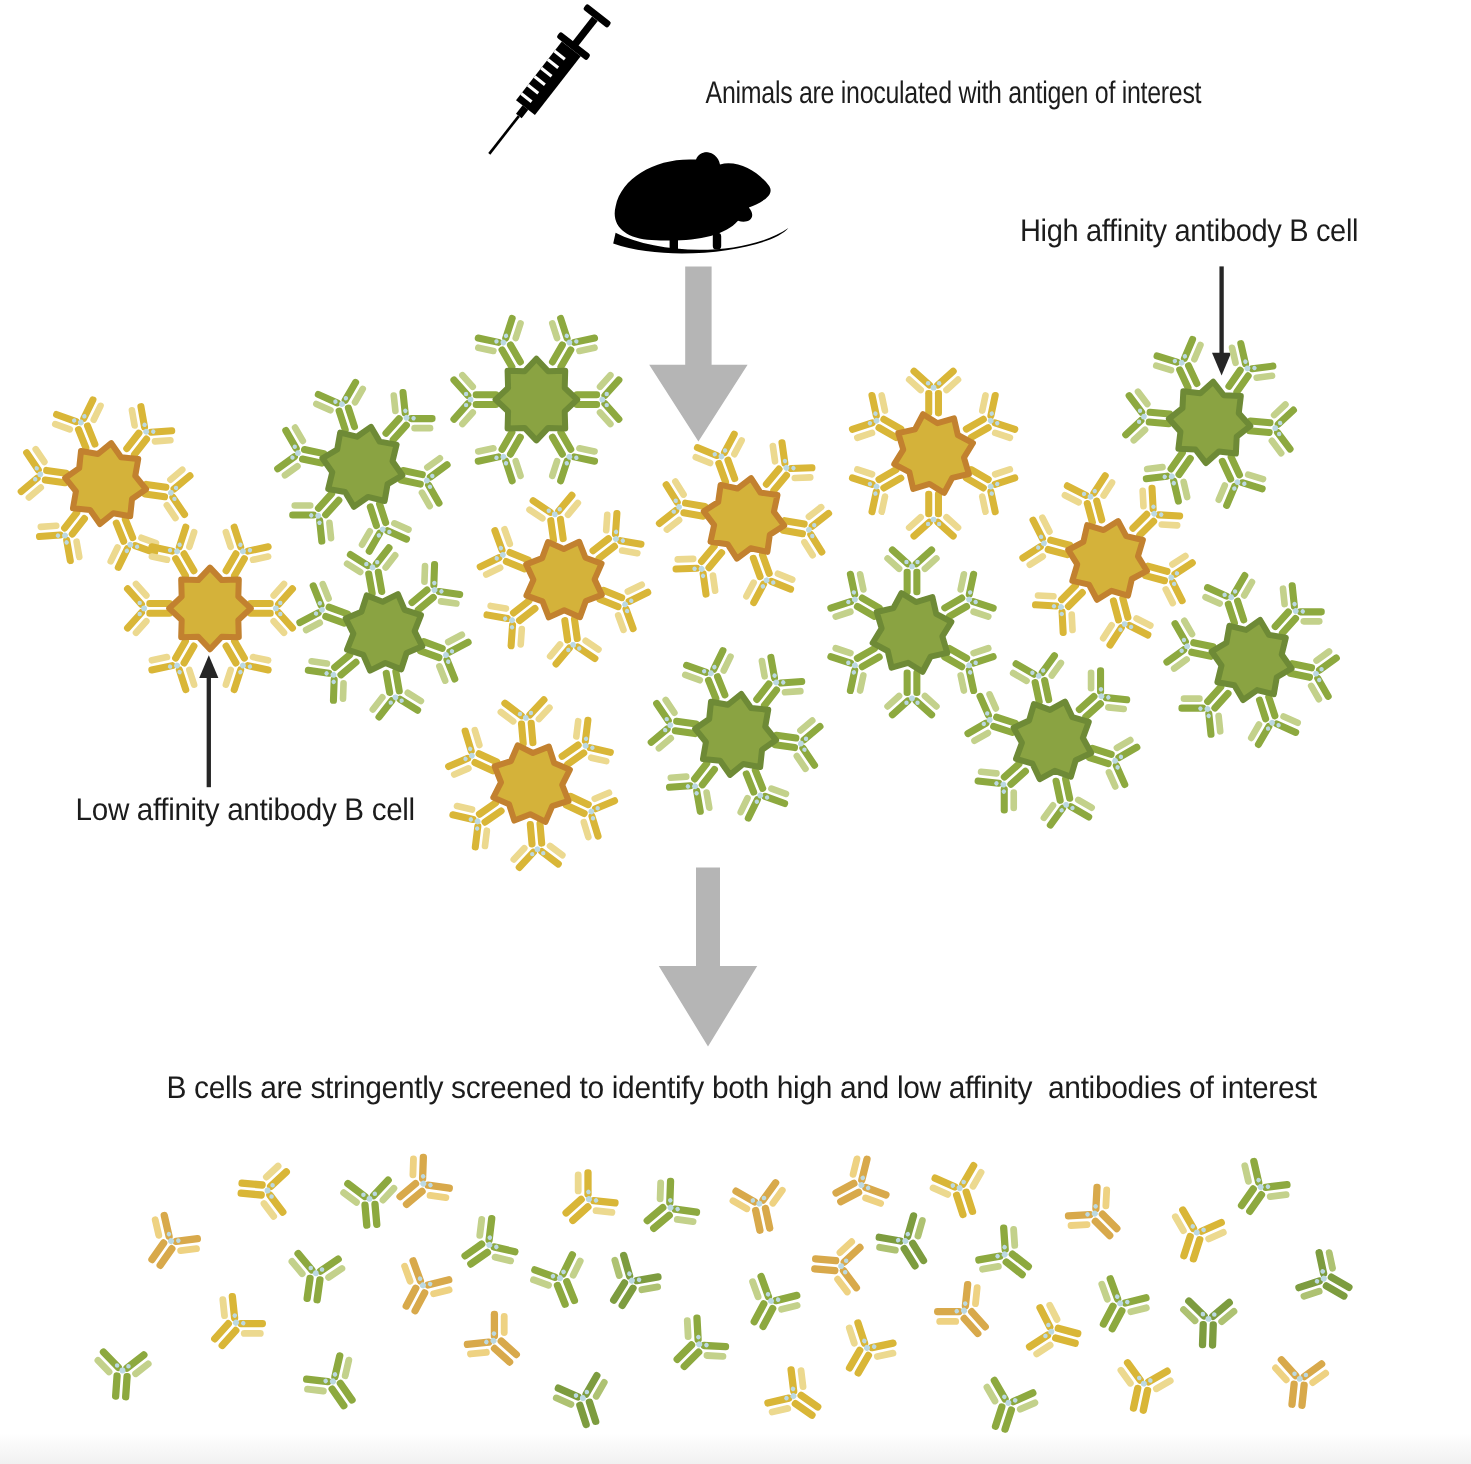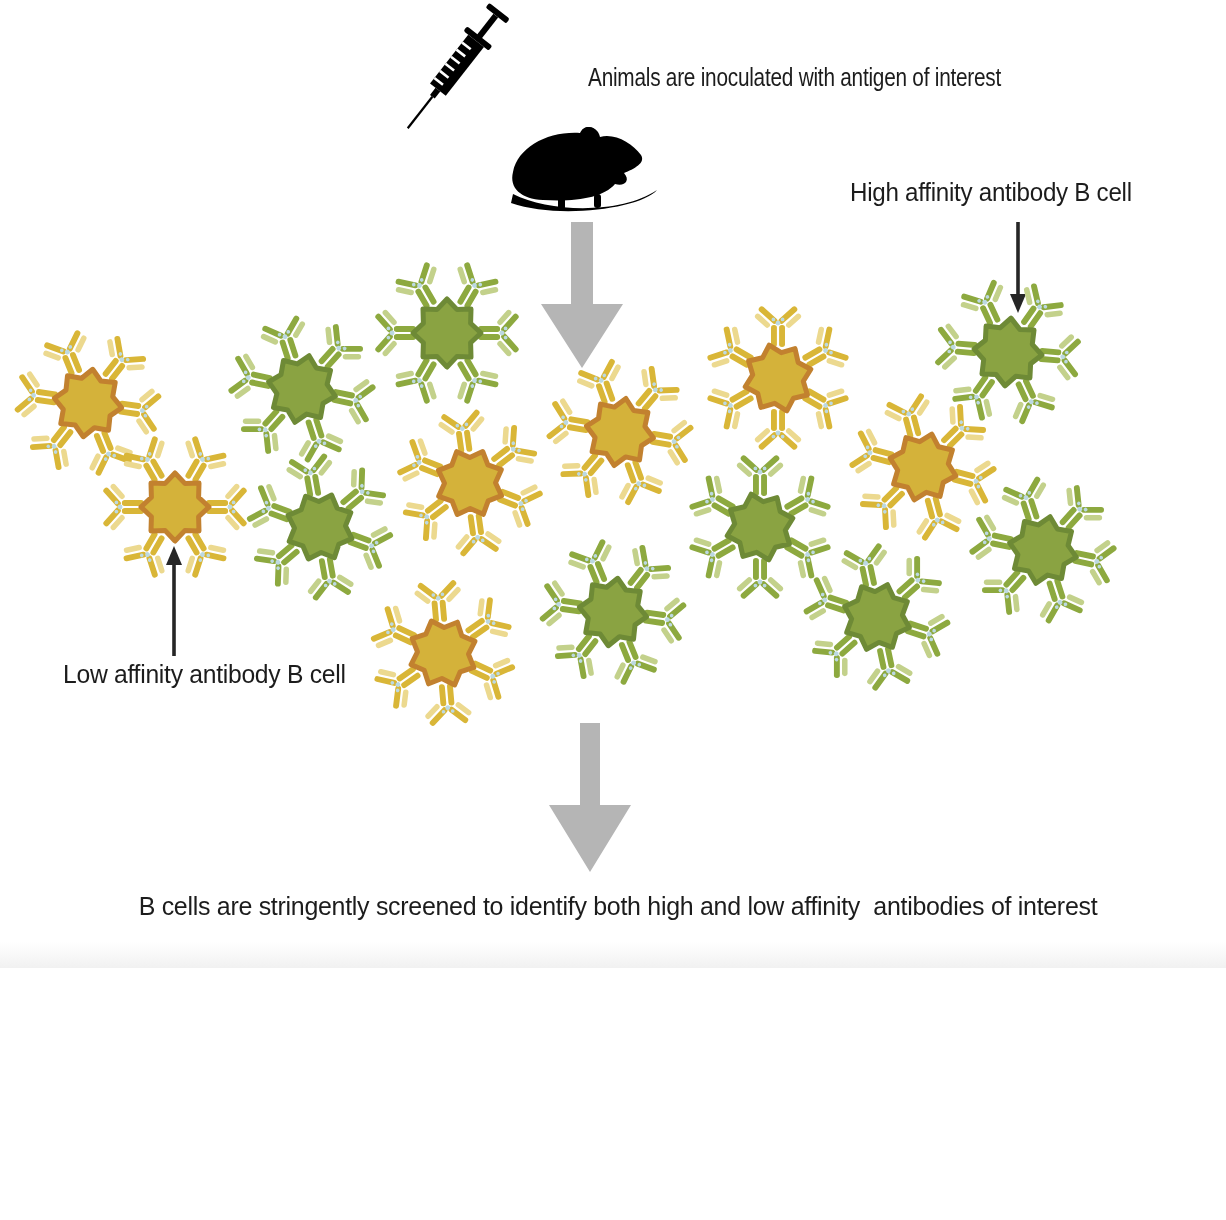--- a/index.html
+++ b/index.html
@@ -1,17 +1,17 @@
 <!DOCTYPE html>
 <html><head>
 <meta charset="utf-8">
 <style>
   html,body{margin:0;padding:0;background:#fff;}
   #stage{
-    position:relative;width:1226px;height:968px;background:#ffffff;
+    position:relative;width:1226px;height:1220px;background:#ffffff;
     font-family:"Liberation Sans","DejaVu Sans",sans-serif;overflow:hidden;
   }
   .label{
     position:absolute;white-space:pre;color:#1c1c1c;font-size:26px;
     line-height:1.05;transform-origin:left top;letter-spacing:-0.3px;
   }
   #label-inoculate{left:588px;top:64px;transform:scaleX(0.80);}
   #label-high{left:850px;top:179px;transform:scaleX(0.93);}
   #label-low{left:63px;top:661px;transform:scaleX(0.95);}
   #label-screen{left:618px;top:893px;transform:translateX(-50%) scaleX(0.96);transform-origin:center top;}

